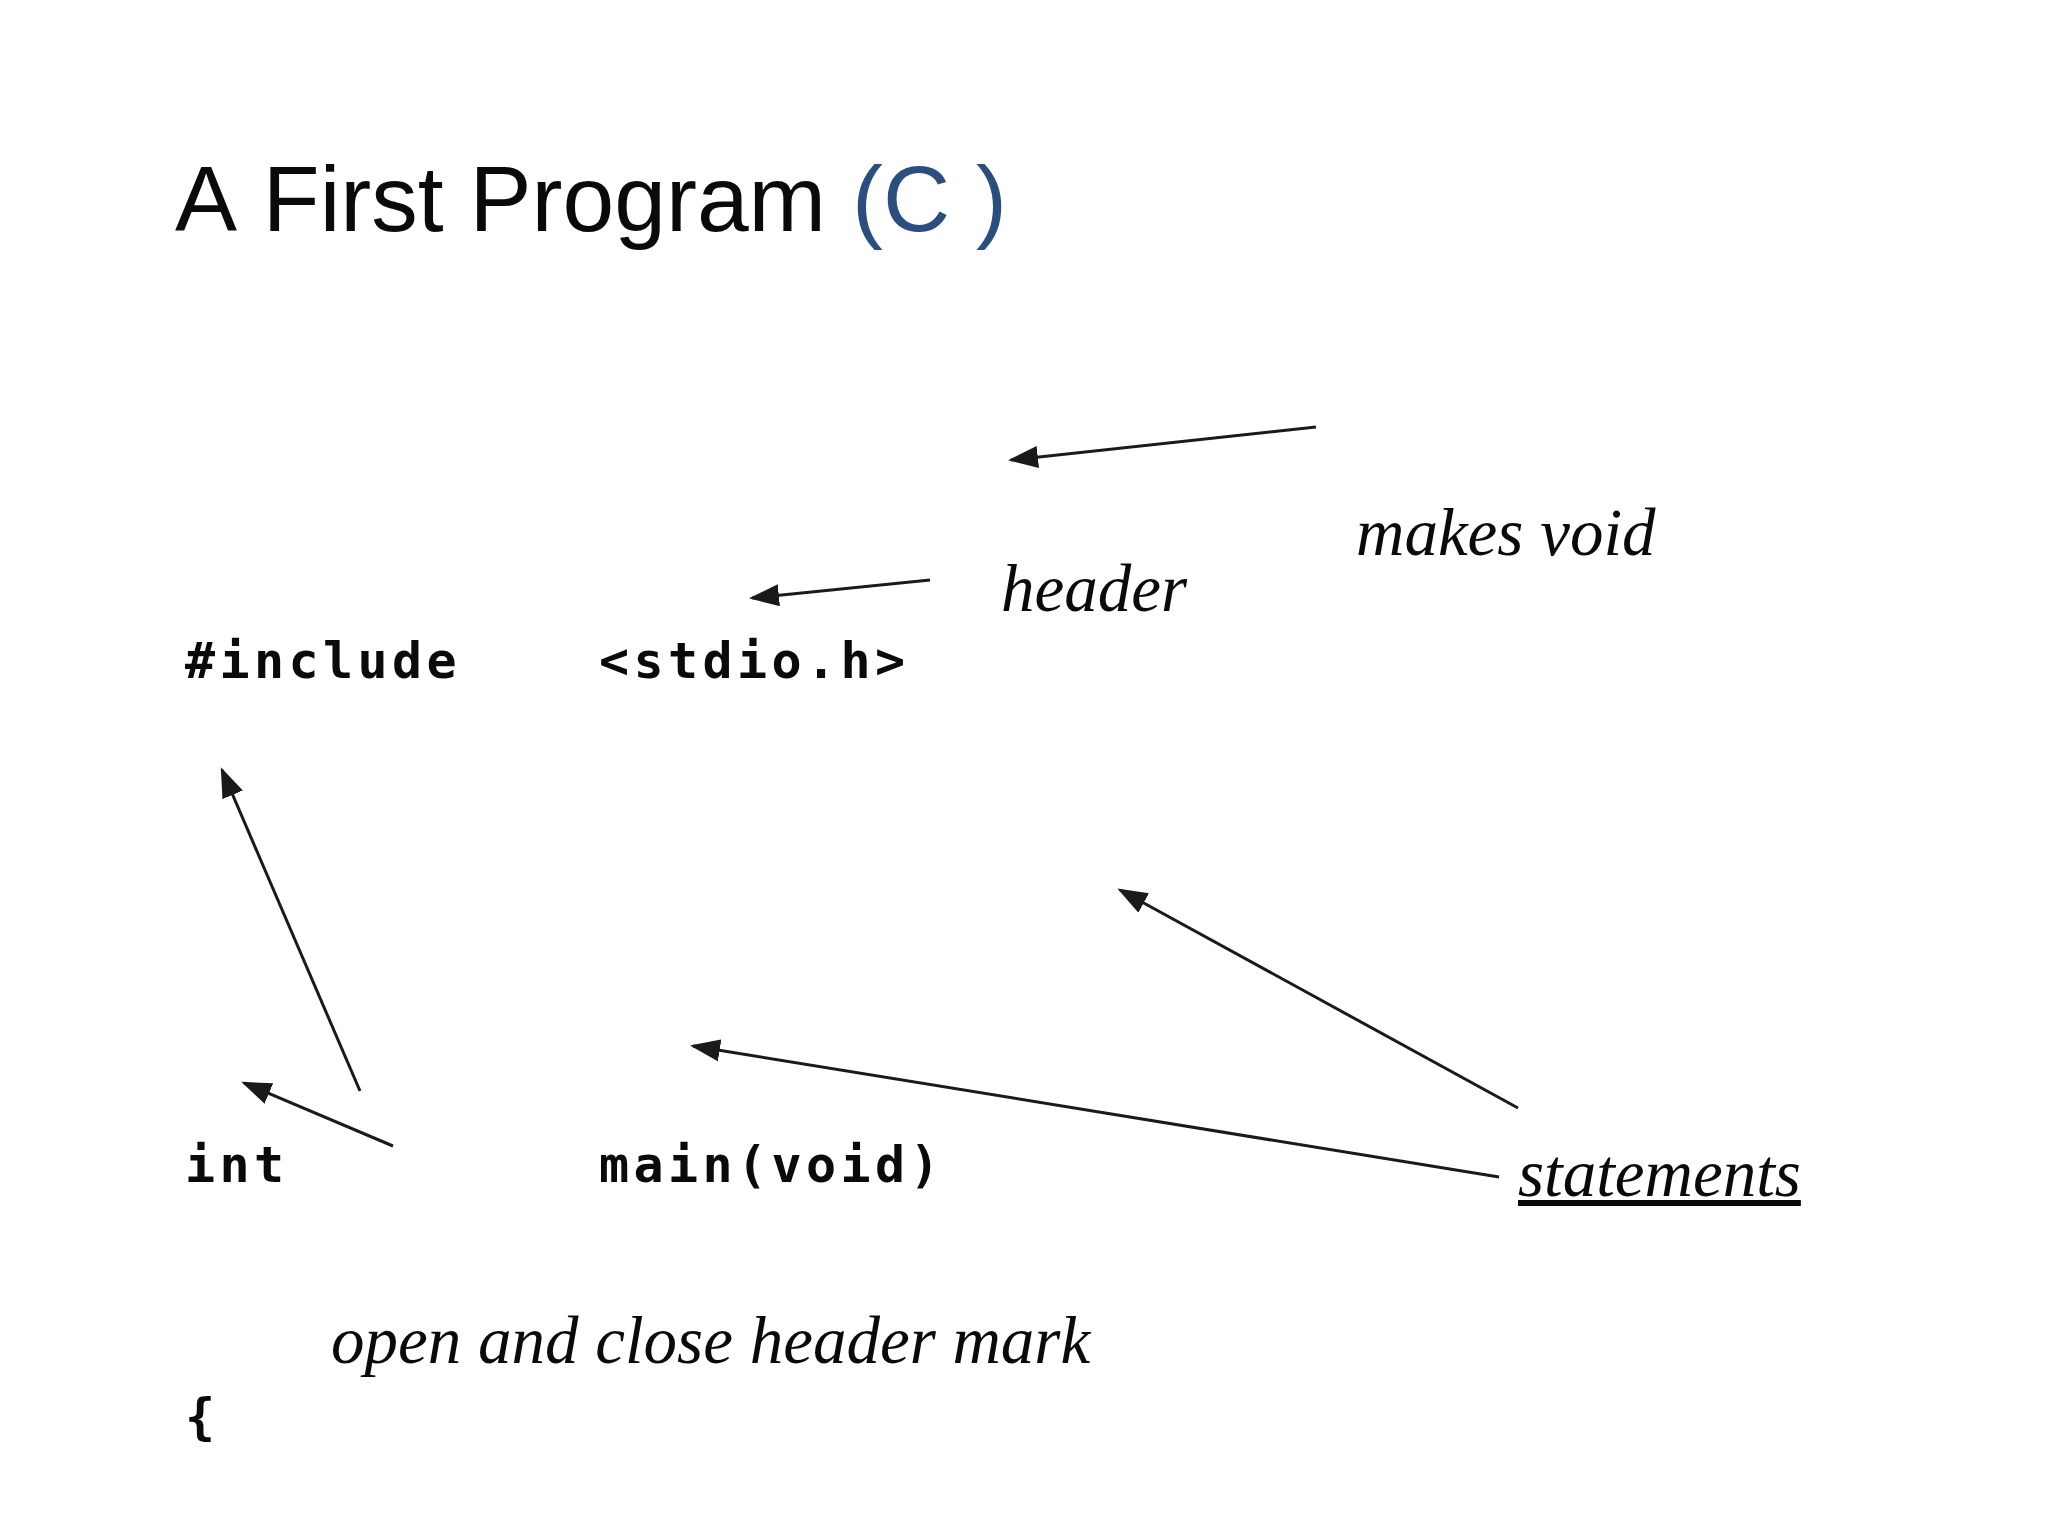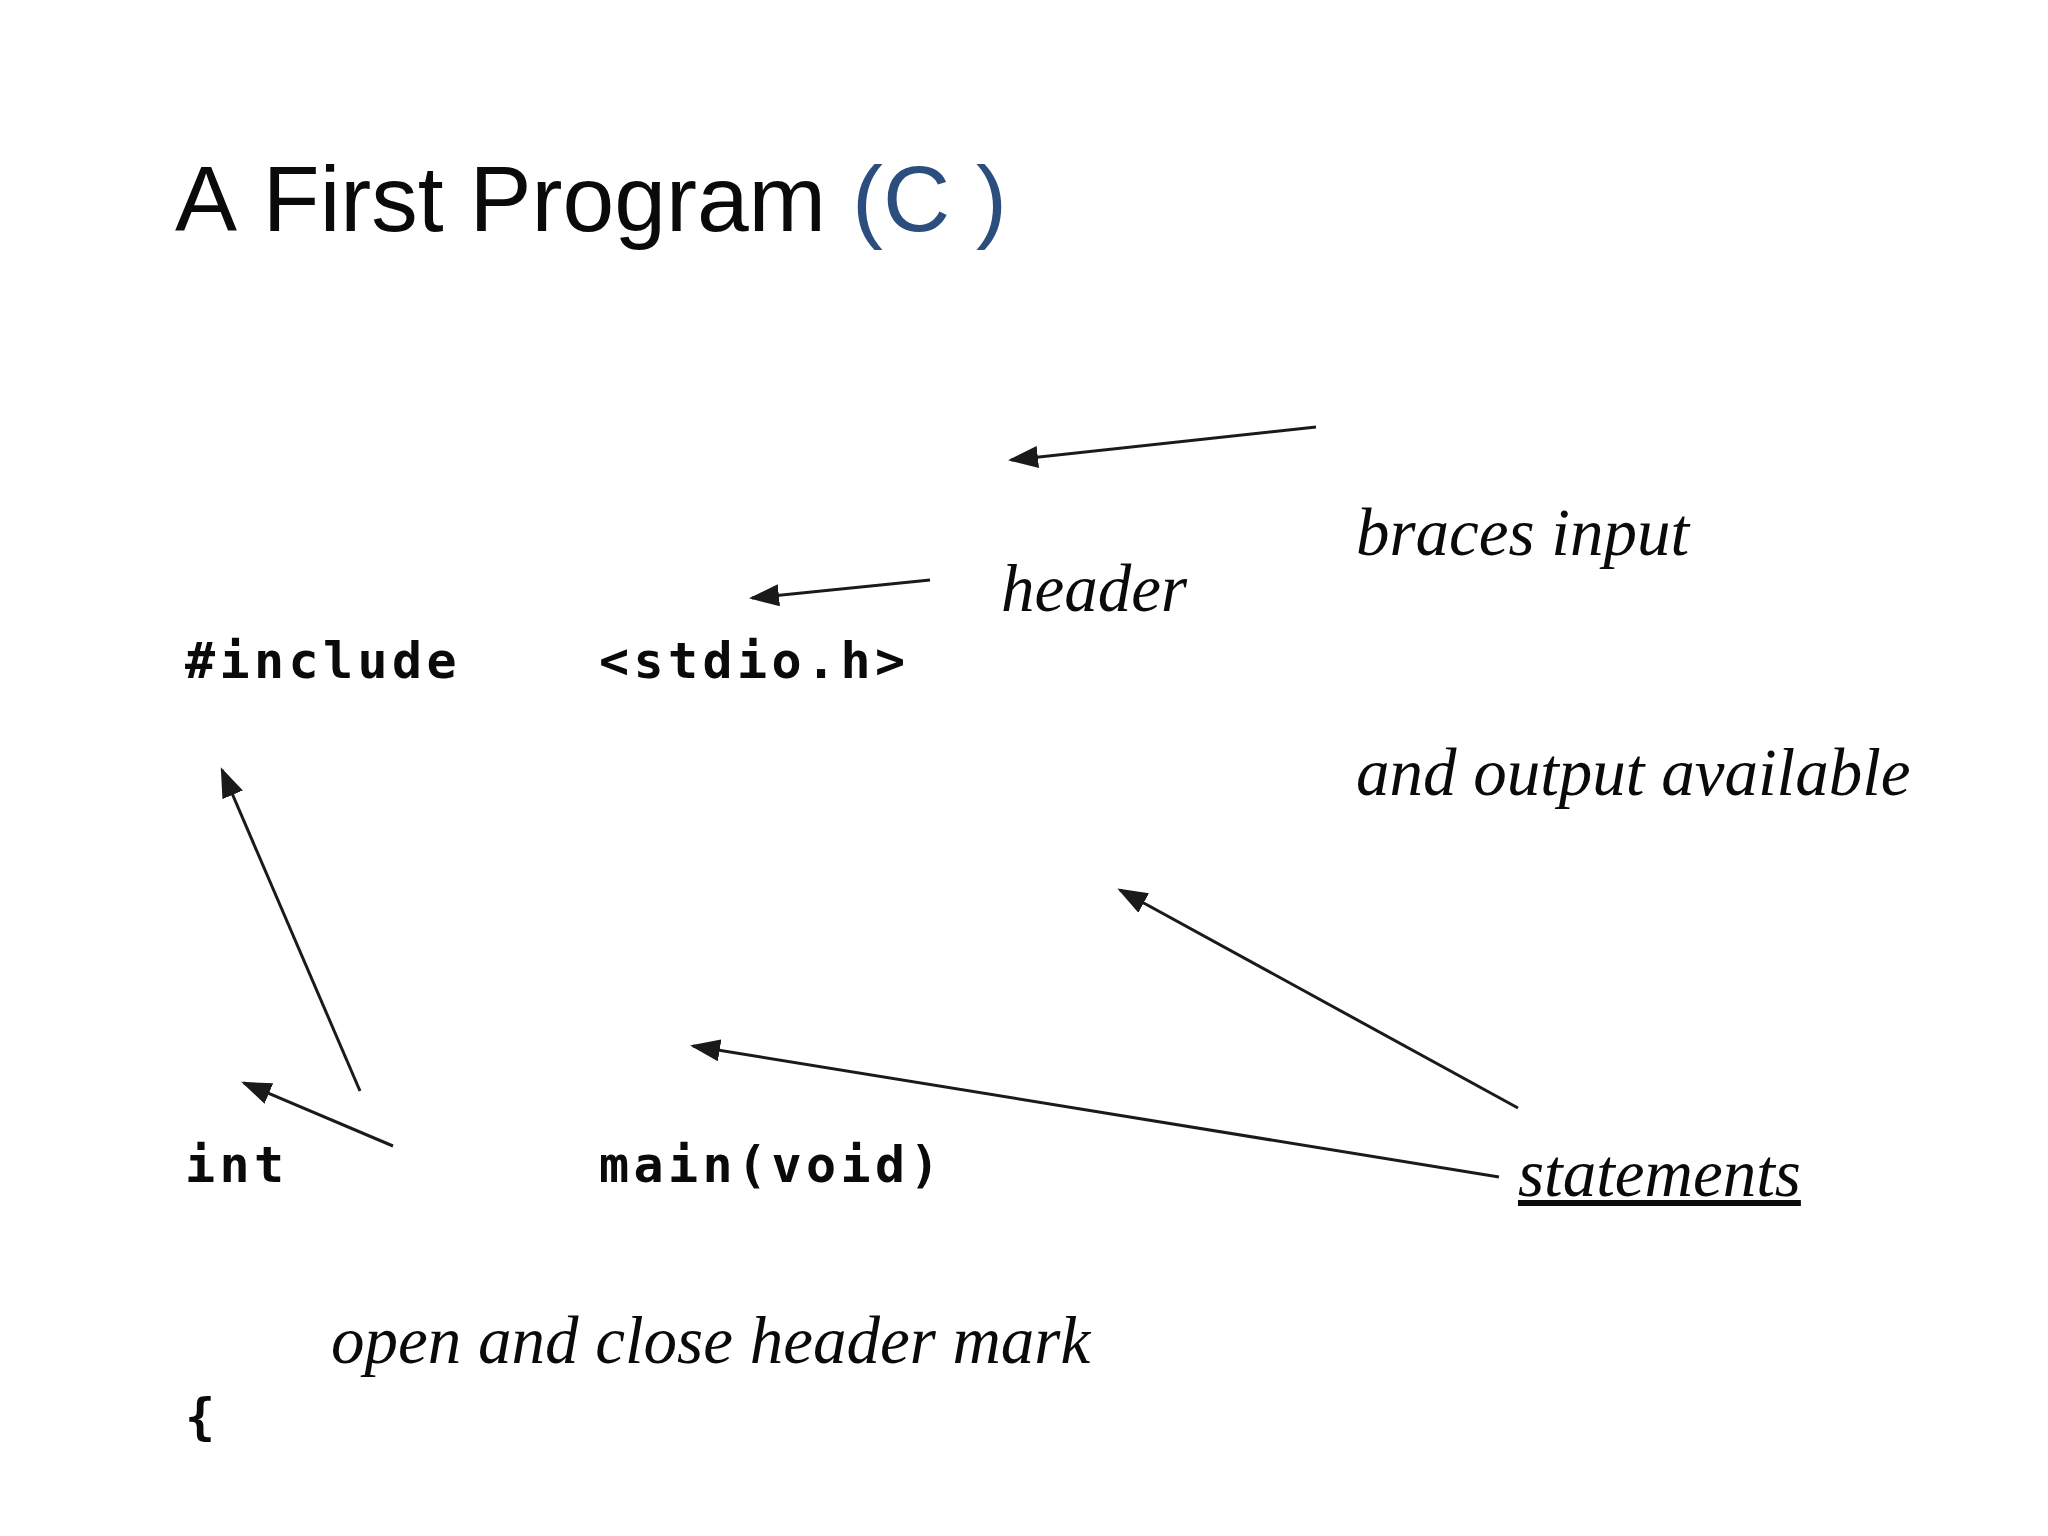--- a/index.html
+++ b/index.html
@@ -40,22 +40,21 @@
   <div class="code-line">#include    &lt;stdio.h&gt;</div>
   <div class="code-line"></div>
   <div class="code-line">int         main(void)</div>
   <div class="code-line">{</div>
   
   
   
 </div>
 
 <div class="ann" id="ann-io">
-  <div>braces input</div>
-  <div>and output available</div>
+  <div>makes void</div>
 </div>
 
 <div class="ann" id="ann-header">header</div>
 
 <div class="ann" id="ann-statements">statements</div>
 
 <div class="ann" id="ann-braces">
   <div>open and close header mark</div>
   
 </div>

